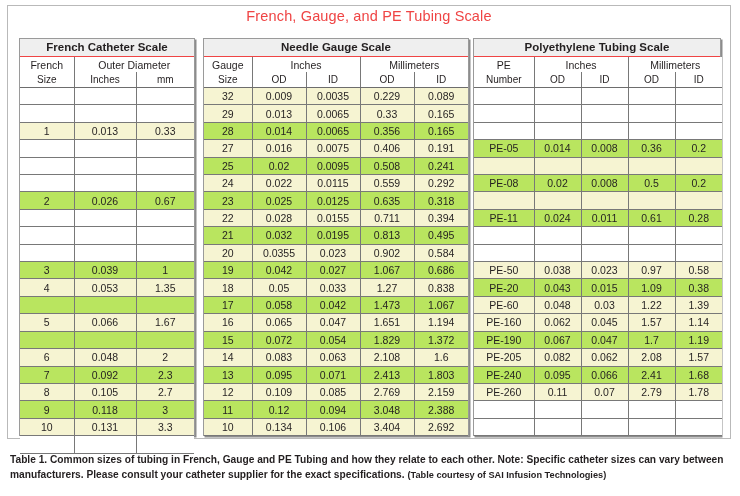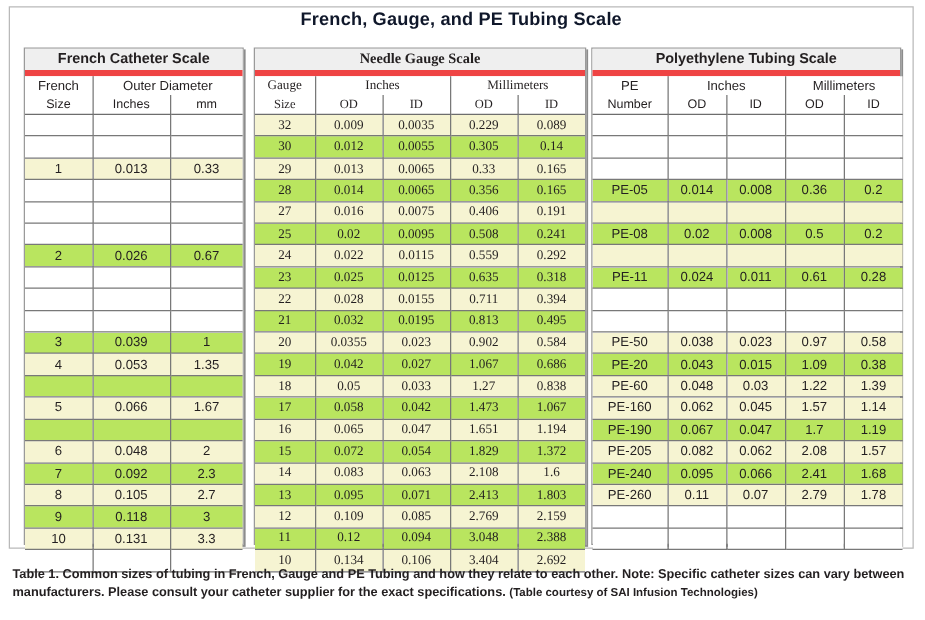--- a/index.html
+++ b/index.html
@@ -19,45 +19,45 @@
     border:1px solid #b9b9b9;
     background:#ffffff;
     box-sizing:border-box;
   }
 
   
   .main-title{
     position:absolute;left:8px;top:8px;width:722px;
     text-align:center;
     font-size:14.5px;
-    font-weight:bold;
+    font-weight:normal;
     letter-spacing:.15px;
-    color:#0f172a;
+    color:#ef4444;
   }
 
   
   .panel{
     position:absolute;
     top:38px;
     box-sizing:border-box;
     border:1px solid #9a9a9a;
     background:#ffffff;
     box-shadow:1.5px 1.5px 0 0 #8c8c8c;
   }
   #panel-french{left:19px;width:176px;height:398px;}
-  #panel-gauge{left:203px;width:266px;height:398px;font-family:Liberation Serif, serif;}
+  #panel-gauge{left:203px;width:266px;height:398px;}
   #panel-pe{left:473px;width:248px;height:398px;}
 
   .panel-title{
     height:17px;line-height:17px;
     text-align:center;
     font-size:11.5px;font-weight:bold;
     background:#efefef;
     color:#231f20;
-    border-bottom:5px solid #ef4444;
+    border-bottom:1px solid #ef4444;
   }
 
   table.grid{
     border-collapse:collapse;
     width:100%;
     table-layout:fixed;
     font-size:10.5px;
   }
   table.grid td, table.grid th{
     padding:0;margin:0;
@@ -278,27 +278,20 @@
             <td class="">ID</td>
           </tr>
           <tr class="row">
             <td class="cream vsep">32</td>
             <td class="cream">0.009</td>
             <td class="cream vsep">0.0035</td>
             <td class="cream">0.229</td>
             <td class="cream">0.089</td>
           </tr>
           <tr class="row">
-            <td class="green vsep">30</td>
-            <td class="green">0.012</td>
-            <td class="green vsep">0.0055</td>
-            <td class="green">0.305</td>
-            <td class="green">0.14</td>
-          </tr>
-          <tr class="row">
             <td class="cream vsep">29</td>
             <td class="cream">0.013</td>
             <td class="cream vsep">0.0065</td>
             <td class="cream">0.33</td>
             <td class="cream">0.165</td>
           </tr>
           <tr class="row">
             <td class="green vsep">28</td>
             <td class="green">0.014</td>
             <td class="green vsep">0.0065</td>

